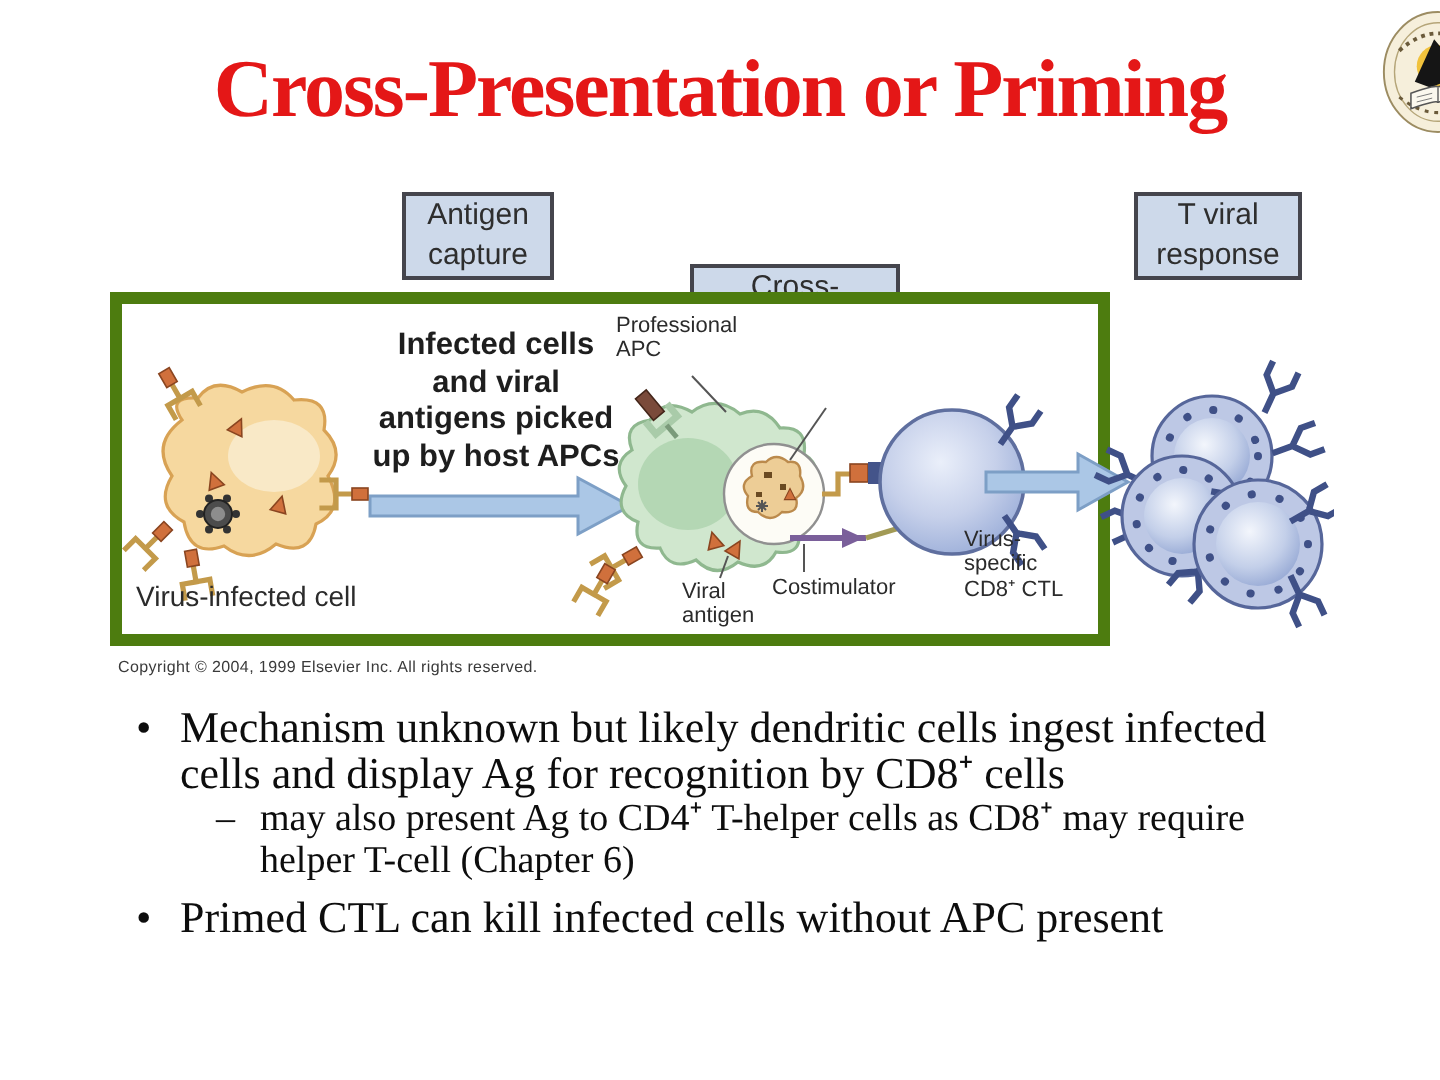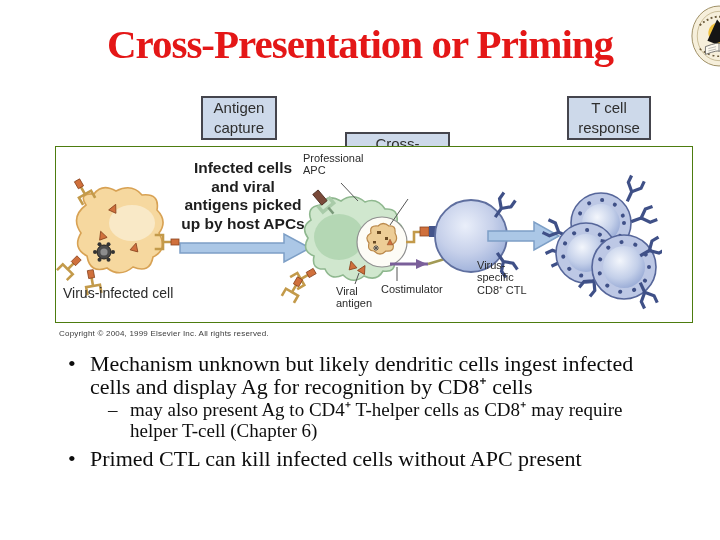--- a/index.html
+++ b/index.html
@@ -13,22 +13,22 @@
   .logo {position:absolute; top:4px; right:4px; width:58px; height:64px;}
 
   .stage-box {position:absolute; box-sizing:border-box; border:2px solid #45454d;
               background:#cdd9ea; color:#2e2e2e; font-size:15px; line-height:1.32;
               text-align:center; display:flex; align-items:center; justify-content:center;
               white-space:pre-line;}
   .box-antigen {left:201px; top:96px; width:76px; height:44px;}
   .box-cross   {left:345px; top:96px; width:105px; height:44px;margin-top:36px;}
   .box-tcell   {left:567px; top:96px; width:84px; height:44px;}
 
-  .diagram {position:absolute; left:55px; top:146px; width:638px; height:177px;
-            border:1px solid #4d7c0f; background:#fff; box-sizing:border-box;}
+  .diagram {position:absolute; left:55px; top:146px; width:500px; height:177px;
+            border:6px solid #4d7c0f; background:#fff; box-sizing:border-box;}
   .diagram svg {position:absolute; left:0; top:0;}
 
   .dlabel {position:absolute; font-size:11px; line-height:1.12; color:#2b2b2b;
            white-space:pre-line;}
   .lbl-infected  {left:7px;   top:139px; font-size:14px;}
   .lbl-apc       {left:247px; top:5px;}
   .lbl-phago     {left:299px; top:21px;}
   .lbl-viralag   {left:280px; top:138px;}
   .lbl-costim    {left:325px; top:136px;}
   .lbl-ctl       {left:421px; top:112px;}
@@ -64,21 +64,21 @@
     <path d="M18,38 L28,16 L33,22 L31,27 L45,19 L39,30 L42,31 L34,38 L26,41 Z" fill="#151515"></path>
     <path d="M16,44 Q30,39 30,41 Q30,39 44,44 L44,52 Q30,47 30,49 Q30,47 16,52 Z" fill="#fbf8ee" stroke="#555" stroke-width="0.8"></path>
     <line x1="30" y1="41" x2="30" y2="49" stroke="#555" stroke-width="0.7"></line>
     <path d="M19,46 L27,44 M19,48.5 L27,46.5 M33,44 L41,46 M33,46.5 L41,48.5" stroke="#777" stroke-width="0.5" fill="none"></path>
   </svg>
 
   <div class="stage-box box-antigen">Antigen
 capture</div>
   <div class="stage-box box-cross">Cross-
 presentation</div>
-  <div class="stage-box box-tcell">T cell
+  <div class="stage-box box-tcell">T viral
 response</div>
 
   <div class="diagram">
     <svg width="606" height="173" viewBox="0 0 606 173">
       <defs>
         <radialGradient id="ctlGrad" cx="42%" cy="36%" r="70%">
           <stop offset="0%" stop-color="#eaeffa"></stop>
           <stop offset="55%" stop-color="#c6d0ea"></stop>
           <stop offset="100%" stop-color="#9aadd8"></stop>
         </radialGradient>

